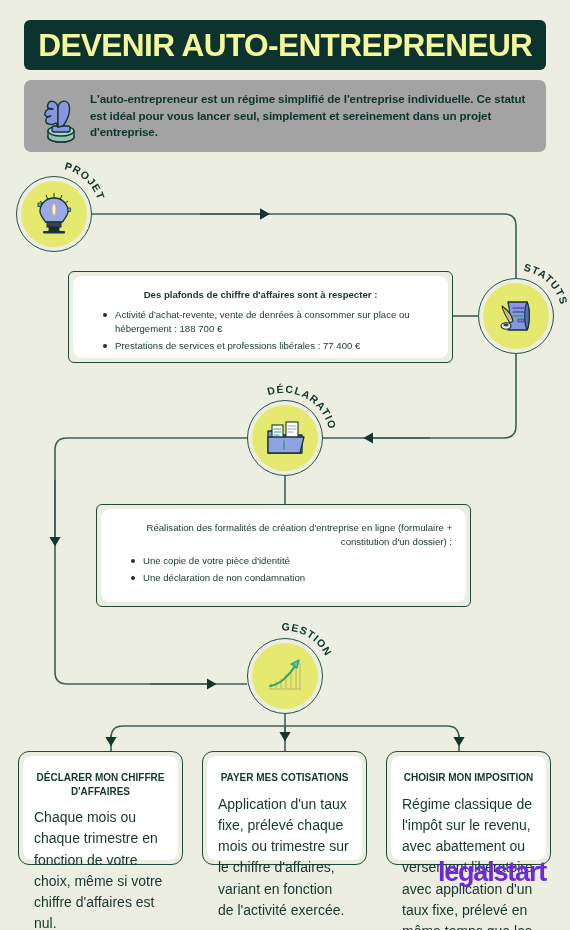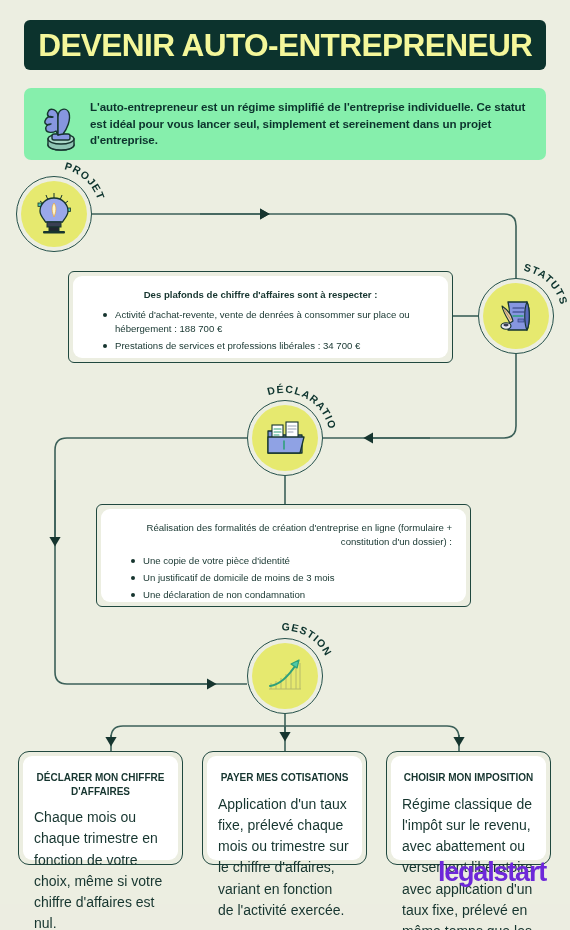--- a/index.html
+++ b/index.html
@@ -44,24 +44,24 @@
     letter-spacing: -0.6px;
     line-height: 1;
     white-space: nowrap;
     transform: scaleX(1.02);
   }
 
   
   .intro-banner {
     position: absolute;
     left: 24px;
-    top: 88px;
+    top: 80px;
     width: 522px;
     height: 72px;
-    background: #86efac;
+    background: #a3a3a3;
     border-radius: 7px;
     box-sizing: border-box;
     display: flex;
     align-items: center;
   }
   .intro-icon {
     width: 58px;
     min-width: 58px;
     height: 62px;
     margin-left: 8px;
@@ -419,31 +419,30 @@
         <textPath href="#arcGestion" startOffset="6%">GESTION</textPath>
       </text>
     </svg>
   </div>
 
   <div class="outline-box" id="box-plafonds">
     <div class="inner-card">
       <div class="box-heading">Des plafonds de chiffre d'affaires sont à respecter :</div>
       <ul class="box-list">
         <li>Activité d'achat-revente, vente de denrées à consommer sur place ou hébergement : 188 700 €</li>
-        <li>Prestations de services et professions libérales : 34 700 €</li>
+        <li>Prestations de services et professions libérales : 77 400 €</li>
       </ul>
     </div>
   </div>
 
   <div class="outline-box" id="box-formalites">
     <div class="inner-card">
       <div class="box-intro">Réalisation des formalités de création d'entreprise en ligne (formulaire + constitution d'un dossier) :</div>
       <ul class="box-list">
         <li>Une copie de votre pièce d'identité</li>
-        <li>Un justificatif de domicile de moins de 3 mois</li>
         <li>Une déclaration de non condamnation</li>
       </ul>
     </div>
   </div>
 
   <div class="bottom-card" id="card-0">
     <div class="inner-card">
       <div class="card-title">DÉCLARER MON CHIFFRE D'AFFAIRES</div>
       <div class="card-body">Chaque mois ou chaque trimestre en fonction de votre choix, même si votre chiffre d'affaires est nul.</div>
     </div>

